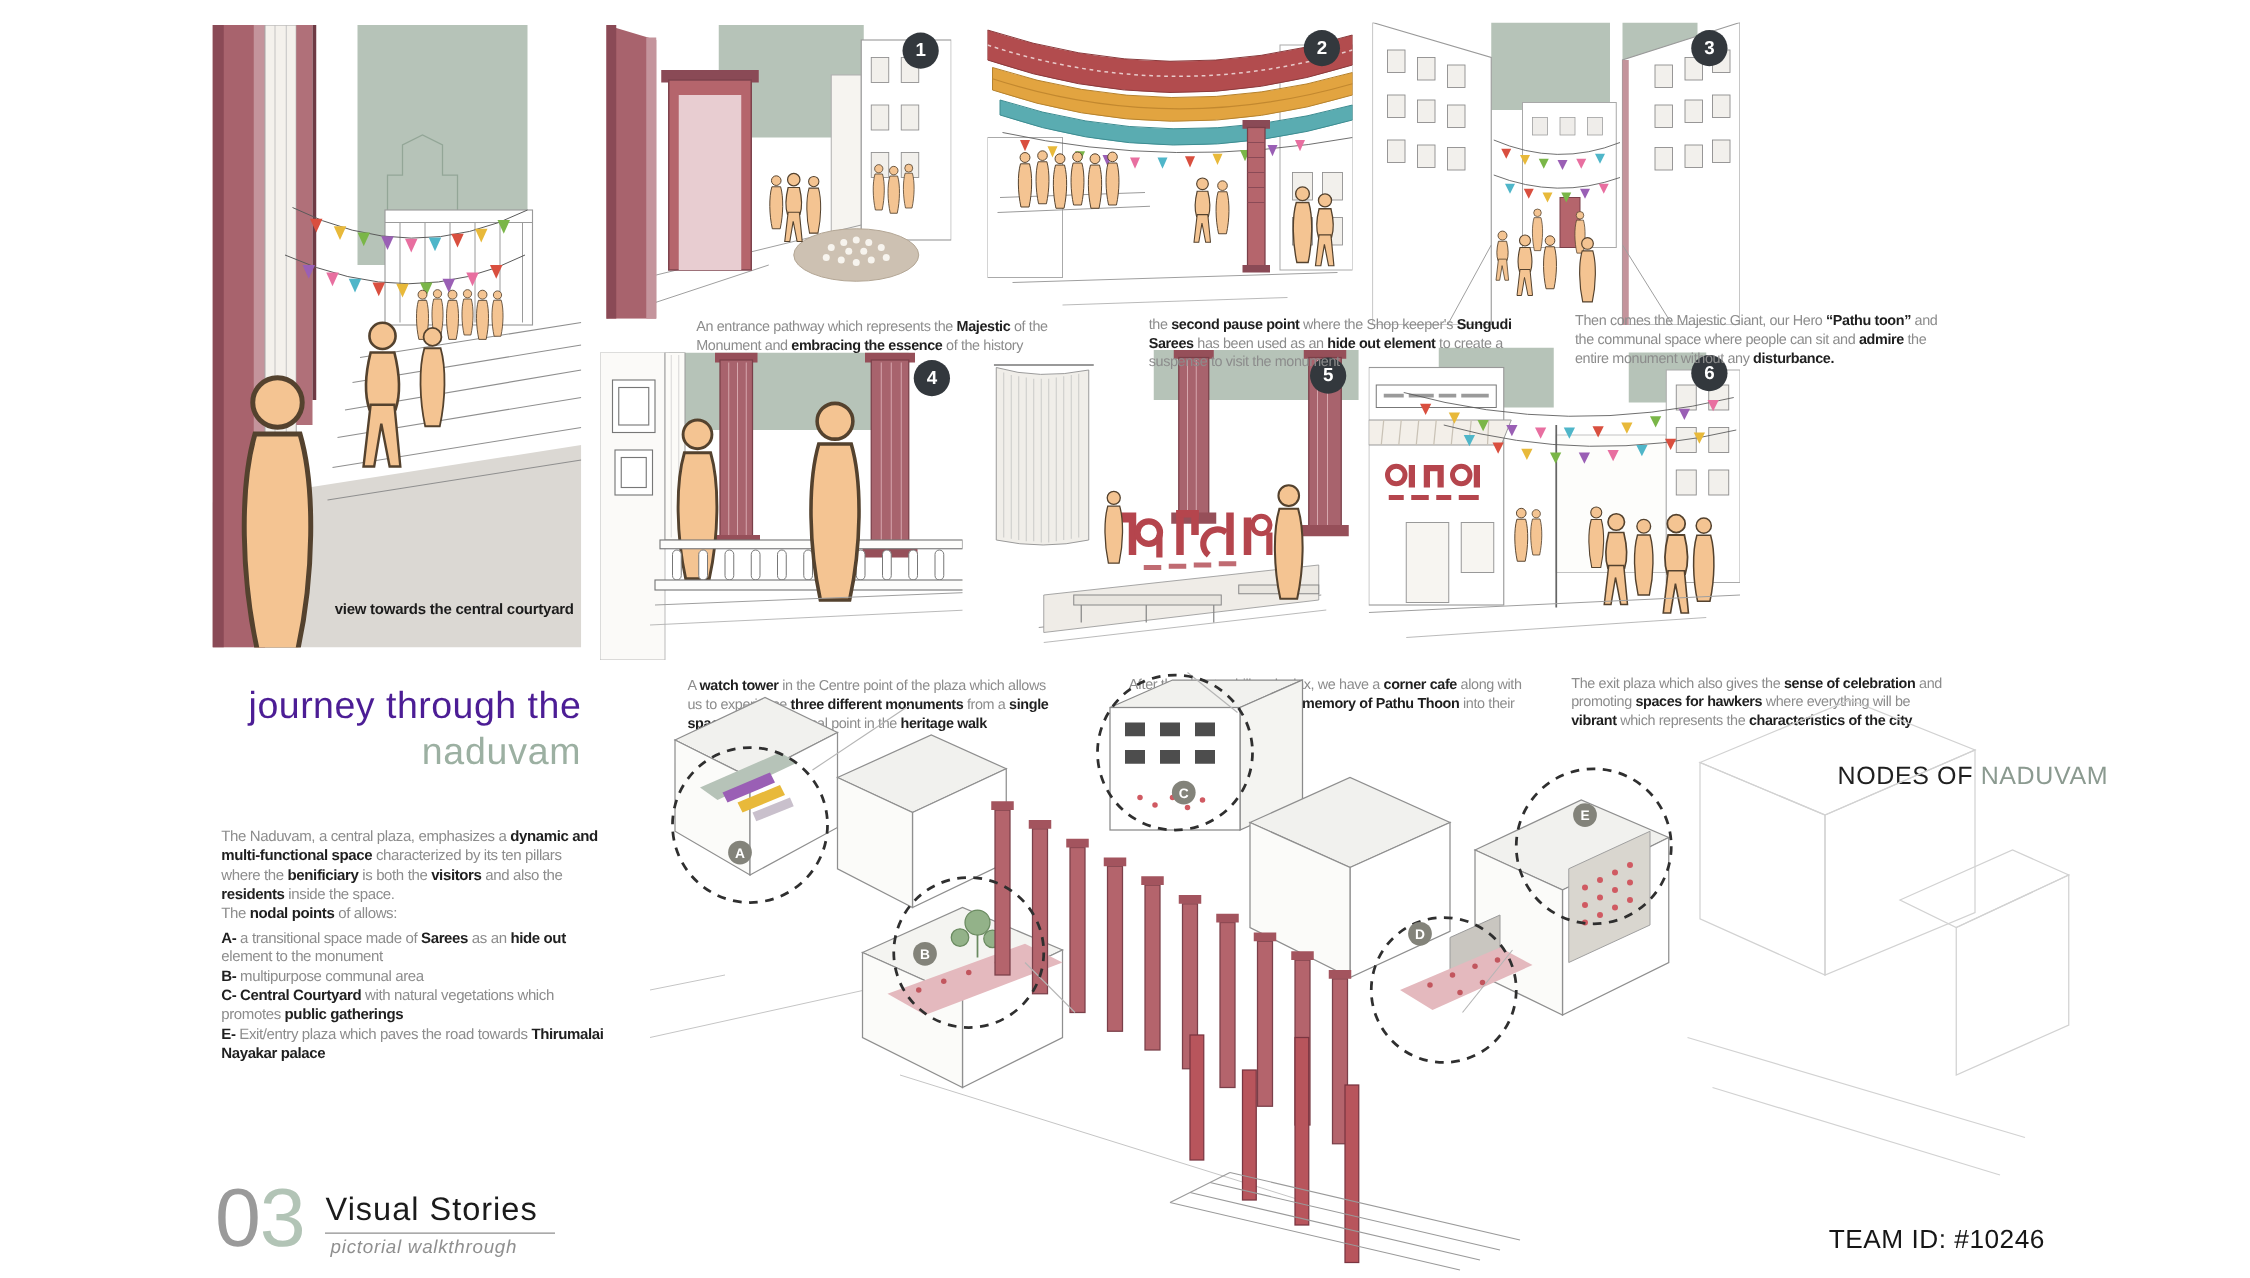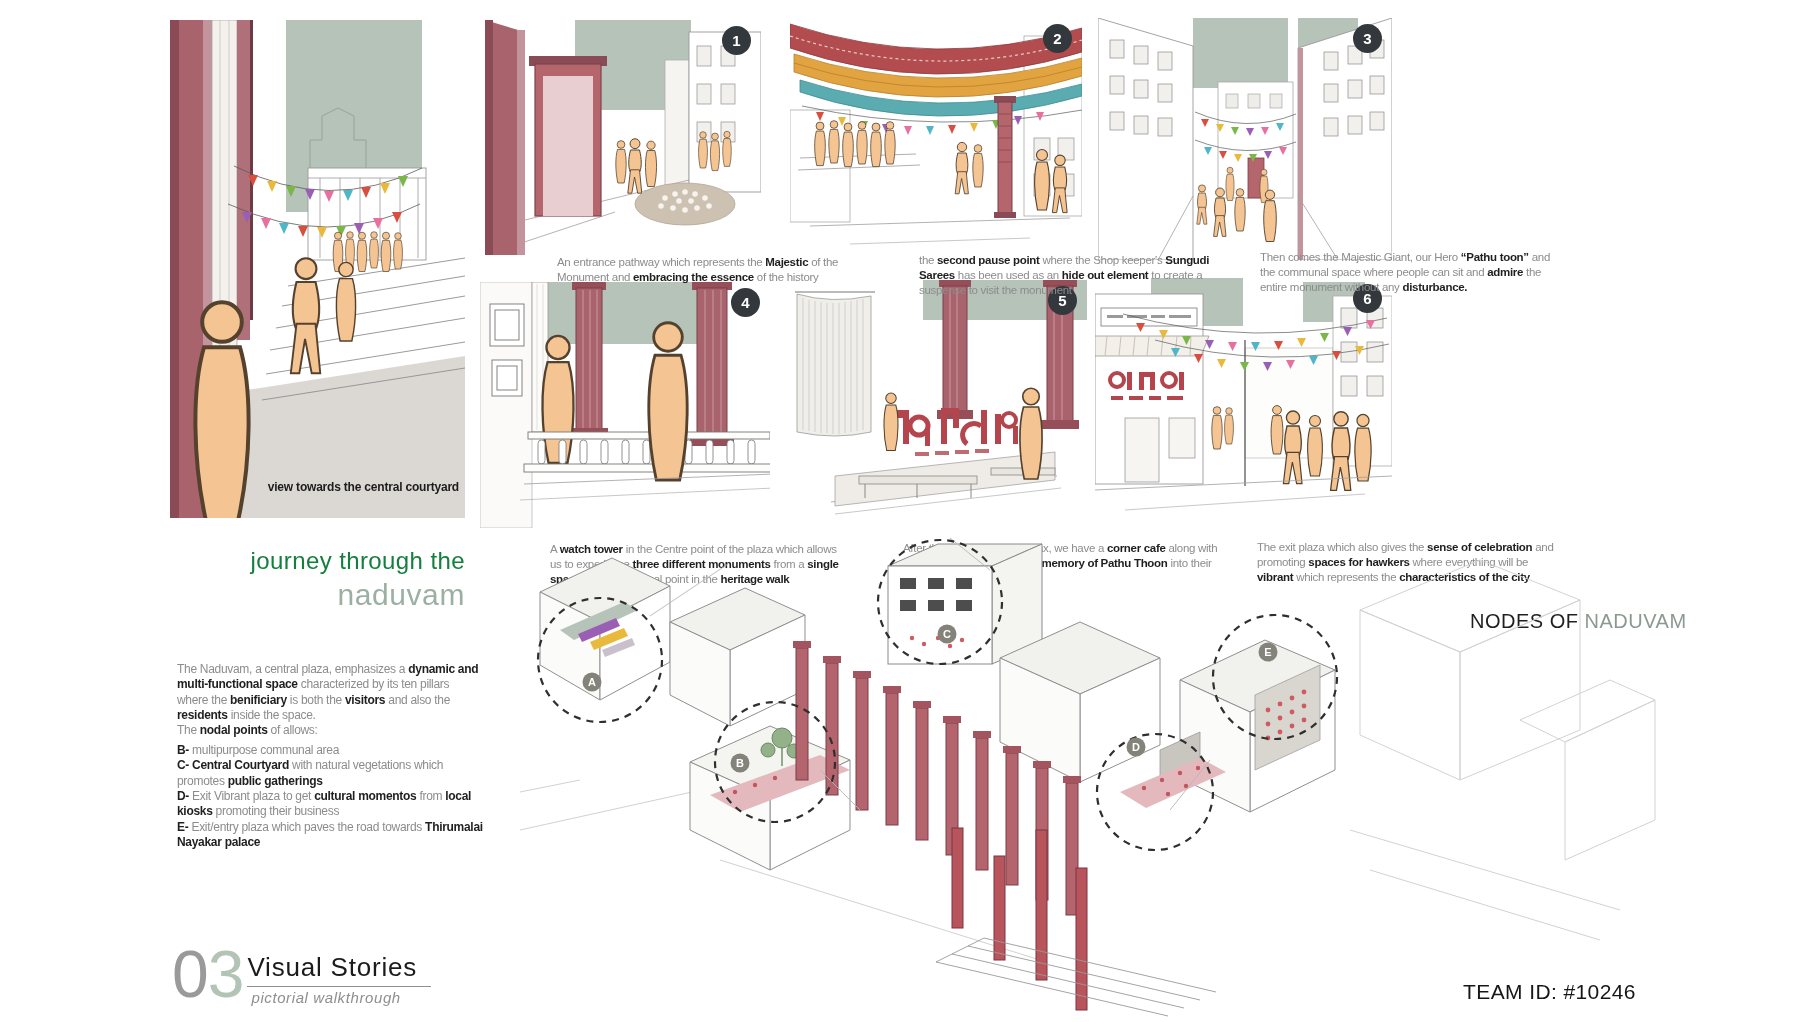--- a/index.html
+++ b/index.html
@@ -13,31 +13,31 @@
   .rt { color:#8c8c8c; }
   .rt span { color:#8c8c8c; }
   .rt b { color:#1f1f1f; font-weight:bold; }
   .body-text { font-size:12px; line-height:1.28; letter-spacing:-0.3px; }
   .cap { font-size:11.5px; line-height:1.3; letter-spacing:-0.3px; }
 
   
   .hero { left:170px; top:20px; width:295px; height:498px; }
   .hero-caption { position:absolute; right:6px; top:460px; font-size:12px; font-weight:bold; color:#1c1c1c; letter-spacing:-0.2px; }
   .title { left:170px; top:548px; width:295px; text-align:right; line-height:1.12; }
-  .title .l1 { font-size:24px; color:#15803d; letter-spacing:0.4px; }
+  .title .l1 { font-size:30px; color:#4c1d95; letter-spacing:0.4px; }
   .title .l2 { font-size:30px; color:#9cb0a2; letter-spacing:0.6px; margin-top:3px; }
   .intro { left:177px; top:662px; width:302px; }
   .nodeslist { left:177px; top:743px; width:306px; }
   .nodeslist p { margin:0; }
 
   .footer { left:172px; top:943px; display:flex; align-items:flex-end; }
   .bignum { font-size:66px; line-height:0.95; letter-spacing:-1px; }
   .bignum .n0 { color:#9a9a9a; }
   .bignum .n3 { color:#b2c4b6; }
-  .fright { margin-left:4px; margin-top:8px; }
+  .fright { margin-left:17px; margin-top:8px; }
   .ftitle { font-size:26px; color:#1b1b1b; letter-spacing:0.8px; border-bottom:1px solid #8f8f8f; padding-bottom:3px; padding-right:14px; }
   .fsub { font-size:15px; color:#8f8f8f; letter-spacing:0.6px; margin-top:2px; padding-left:4px;font-style:italic; }
 
   
   .panel { position:absolute; }
   .badge { position:absolute; top:6px; right:10px; width:29px; height:29px; border-radius:50%;
            background:#33383d; color:#fff; font-size:15px; font-weight:bold;
            display:flex; align-items:center; justify-content:center; }
   .p1 { left:485px; top:20px;  width:276px; height:235px; }
   .p2 { left:790px; top:18px;  width:292px; height:240px; }
@@ -150,23 +150,23 @@
   <div class="l1">journey through the</div>
   <div class="l2">naduvam</div>
 </div>
 
 <div class="abs intro body-text">
   <p class="rt"><span>The Naduvam, a central plaza, emphasizes a </span><b>dynamic and multi-functional space</b><span> characterized by its ten pillars where the </span><b>benificiary</b><span> is both the </span><b>visitors</b><span> and also the </span><b>residents</b><span> inside the space.</span></p>
   <p class="rt"><span>The </span><b>nodal points</b><span> of allows:</span></p>
 </div>
 
 <div class="abs nodeslist body-text">
+  <p class="rt"><b>A-</b><span> a transitional space made of </span><b>Sarees</b><span> as an </span><b>hide out</b><span> element to the monument</span></p>
   <p class="rt"><b>B-</b><span> multipurpose communal area</span></p>
   <p class="rt"><b>C- Central Courtyard</b><span> with natural vegetations which promotes </span><b>public gatherings</b></p>
-  <p class="rt"><b>D-</b><span> Exit Vibrant plaza to get </span><b>cultural momentos</b><span> from </span><b>local kiosks</b><span> promoting their business</span></p>
   <p class="rt"><b>E-</b><span> Exit/entry plaza which paves the road towards </span><b>Thirumalai Nayakar palace</b></p>
 </div>
 
 <div class="abs footer">
   <div class="bignum">
     <span class="n0">0</span><span class="n3">3</span>
   </div>
   <div class="fright">
     <div class="ftitle">Visual Stories</div>
     <div class="fsub">pictorial walkthrough</div>

